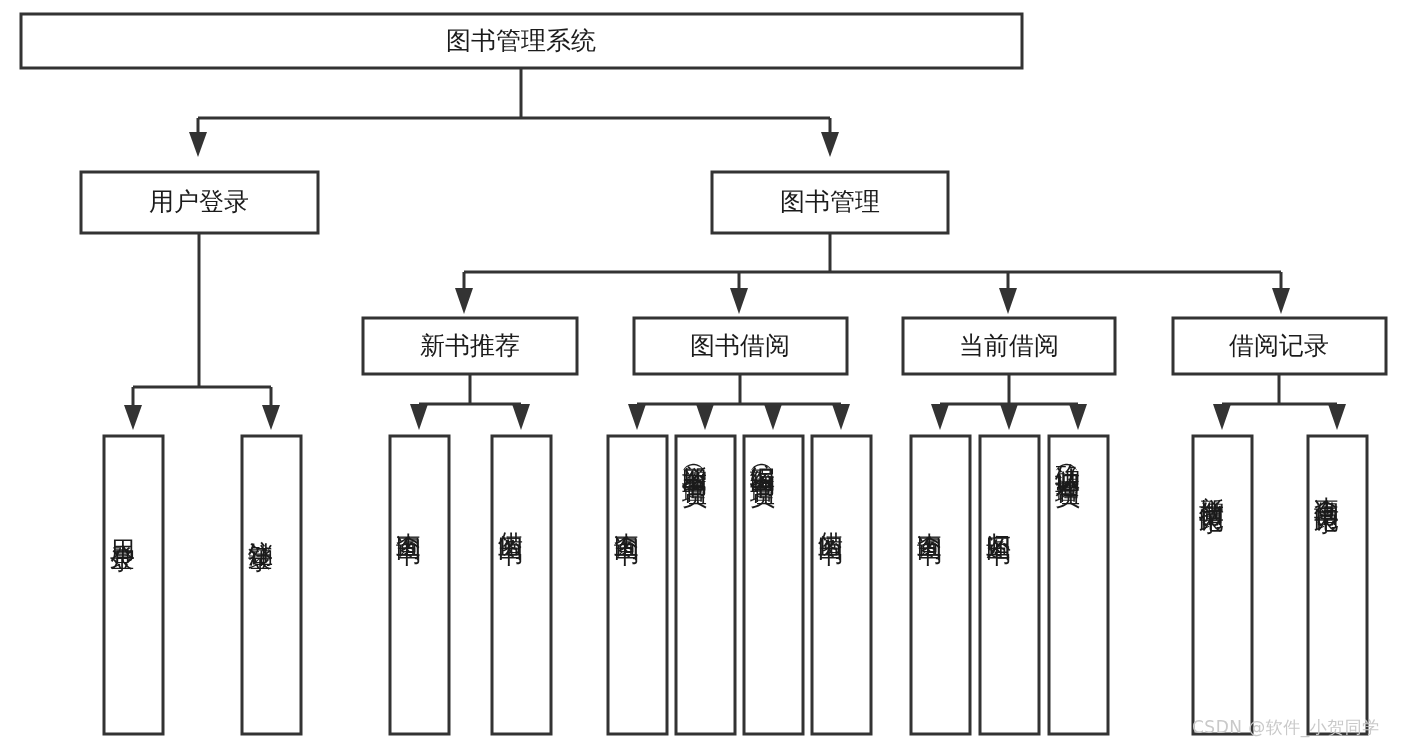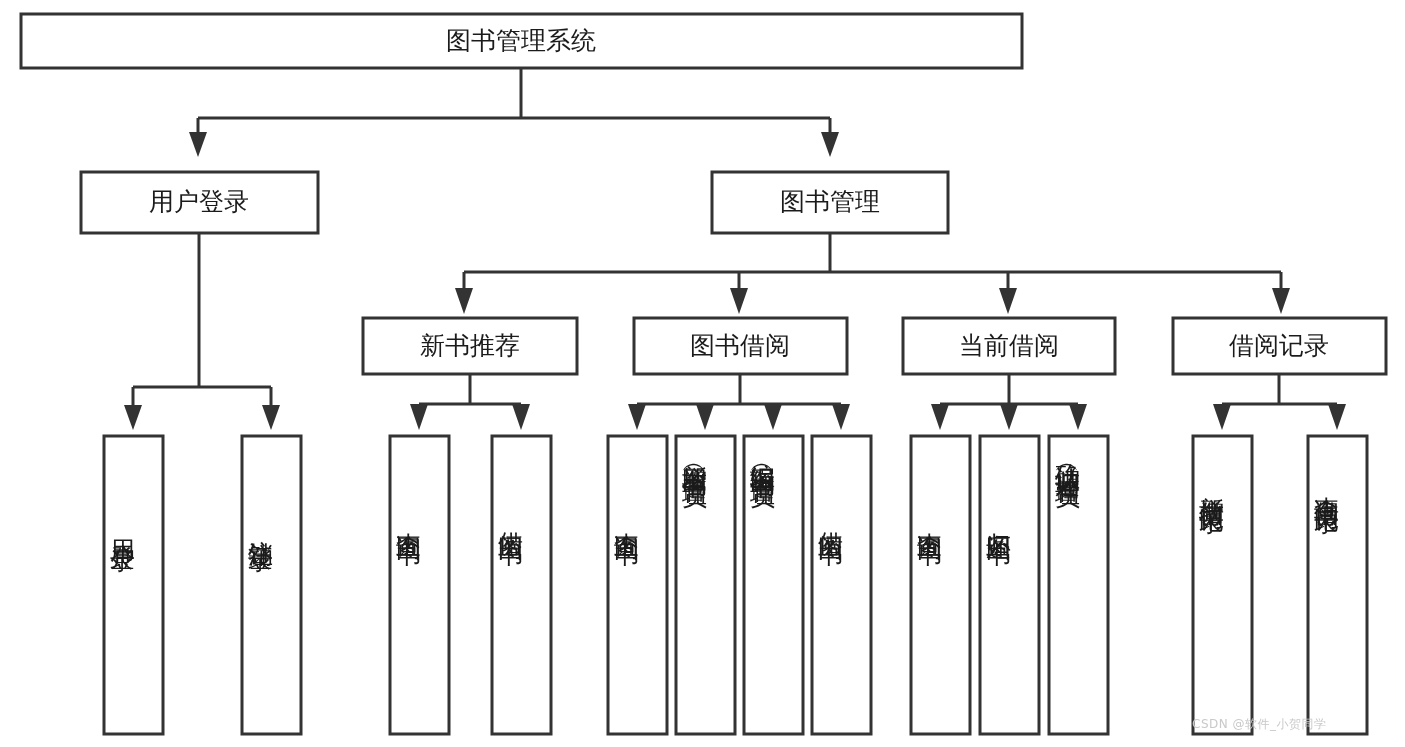--- a/index.html
+++ b/index.html
@@ -61,21 +61,21 @@
     white-space: nowrap;
     letter-spacing: 3px;
     text-align: start;
     pointer-events: none;
   }
   #watermark {
     position: absolute;
     left: 1192px;
     top: 716px;
     font-family: "DejaVu Sans", "Liberation Sans", sans-serif;
-    font-size: 12px;
+    font-size: 17px;
     color: #c9c9c9;
     white-space: nowrap;
     letter-spacing: 0.5px;
   }
 </style>
 </head>
 <body>
 
 <div id="diagram-root">
 

